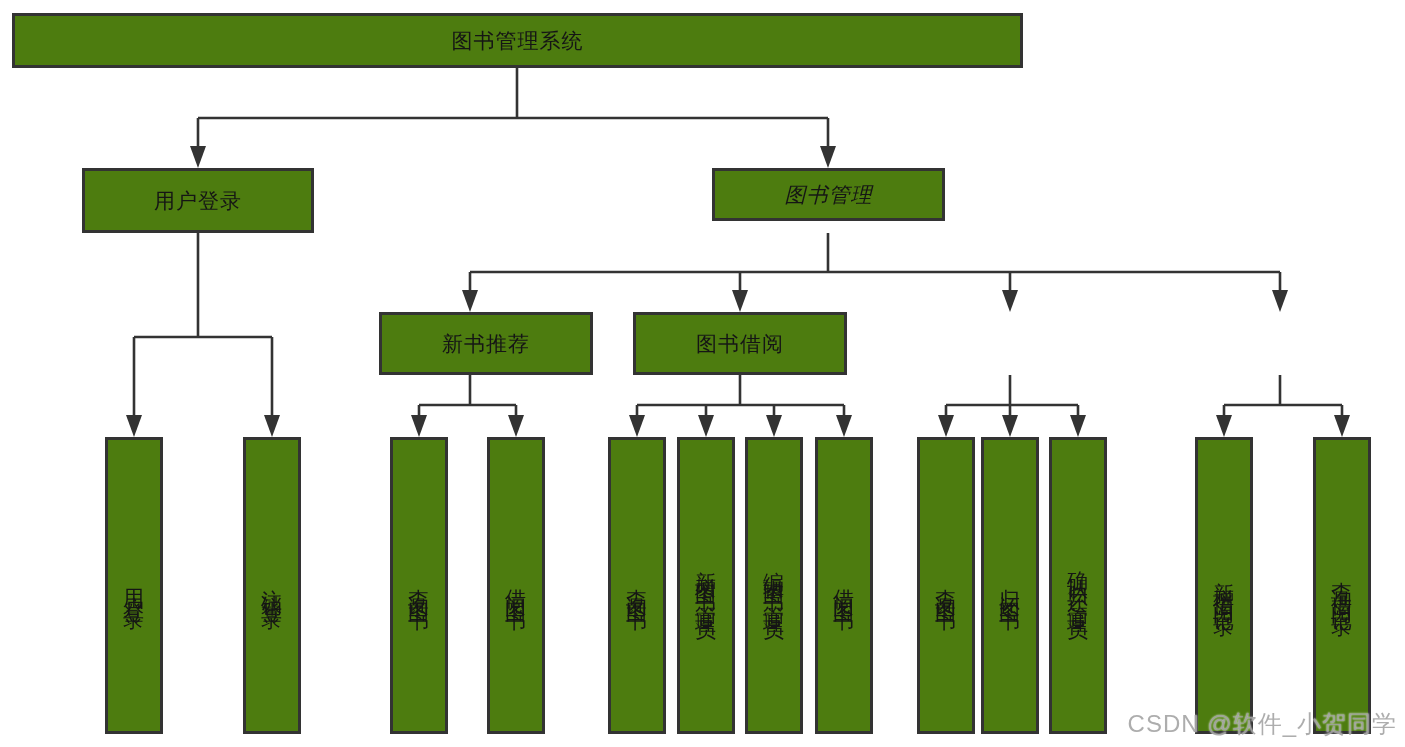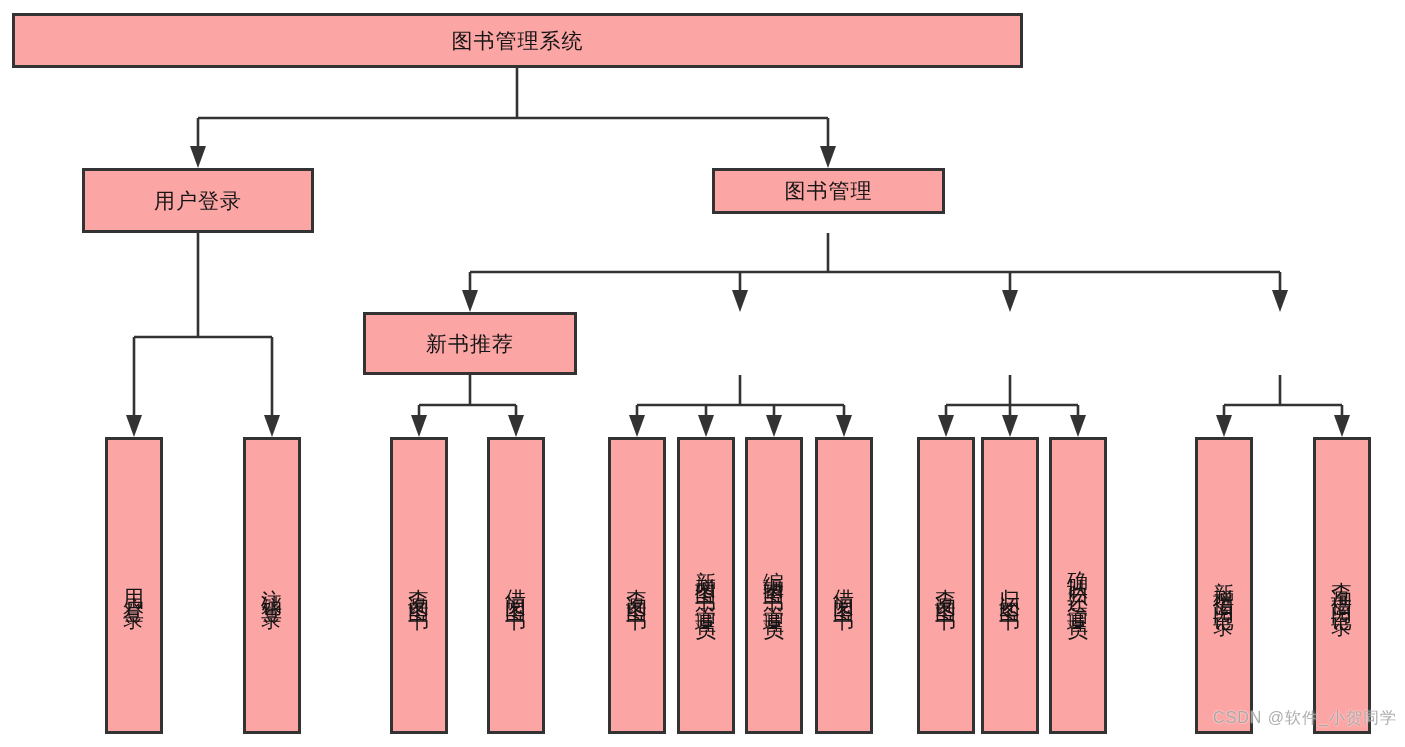--- a/index.html
+++ b/index.html
@@ -17,51 +17,51 @@
   }
   .connectors {
     position: absolute;
     left: 0;
     top: 0;
     z-index: 1;
   }
   .node {
     position: absolute;
     box-sizing: border-box;
-    background: #fca5a5;
+    background: #4d7c0f;
     border: 3px solid #333333;
     display: flex;
     align-items: center;
     justify-content: center;
     color: #151515;
     z-index: 2;
   }
   .hnode {
     font-size: 21px;
     letter-spacing: 1px;
   }
   .root  { left: 12px;  top: 13px;  width: 1011px; height: 55px; }
   .lv2-a { left: 82px;  top: 168px; width: 232px;  height: 65px; }
-  .lv2-b { left: 712px; top: 168px; width: 233px;  height: 46px; }
+  .lv2-b { left: 712px; top: 168px; width: 233px;  height: 53px; font-style: italic; }
   .lv3   { top: 312px; height: 63px; width: 214px; }
   .leaf  { top: 437px; height: 297px; width: 58px; }
   .vtext {
     writing-mode: vertical-rl;
     text-orientation: mixed;
     font-size: 21px;
     letter-spacing: 7px;
     line-height: 1;
     color: #151515;
     white-space: nowrap;
   }
   .watermark {
     position: absolute;
     right: 8px;
     top: 708px;
-    font-size: 16px;
+    font-size: 24px;
     color: rgba(152, 152, 152, 0.8);
     letter-spacing: 1px;
     z-index: 6;
     text-shadow: 0 0 2px #ffffff;
     white-space: nowrap;
   }
 </style>
 </head>
 <body>
 
@@ -130,22 +130,25 @@
     <span>图书管理系统</span>
   </div>
 
   <div class="node hnode lv2-a">
     <span>用户登录</span>
   </div>
   <div class="node hnode lv2-b">
     <span>图书管理</span>
   </div>
 
-  <div class="node hnode lv3" style="left:363px">
+  <div class="node hnode lv3" style="left:379px">
     <span>新书推荐</span>
+  </div>
+  <div class="node hnode lv3" style="left:633px">
+    <span>图书借阅</span>
   </div>
 
   <div class="node leaf" style="left:105px">
     <span class="vtext">用户登录</span>
   </div>
   <div class="node leaf" style="left:243px">
     <span class="vtext">注销登录</span>
   </div>
   <div class="node leaf" style="left:390px">
     <span class="vtext">查询图书</span>

